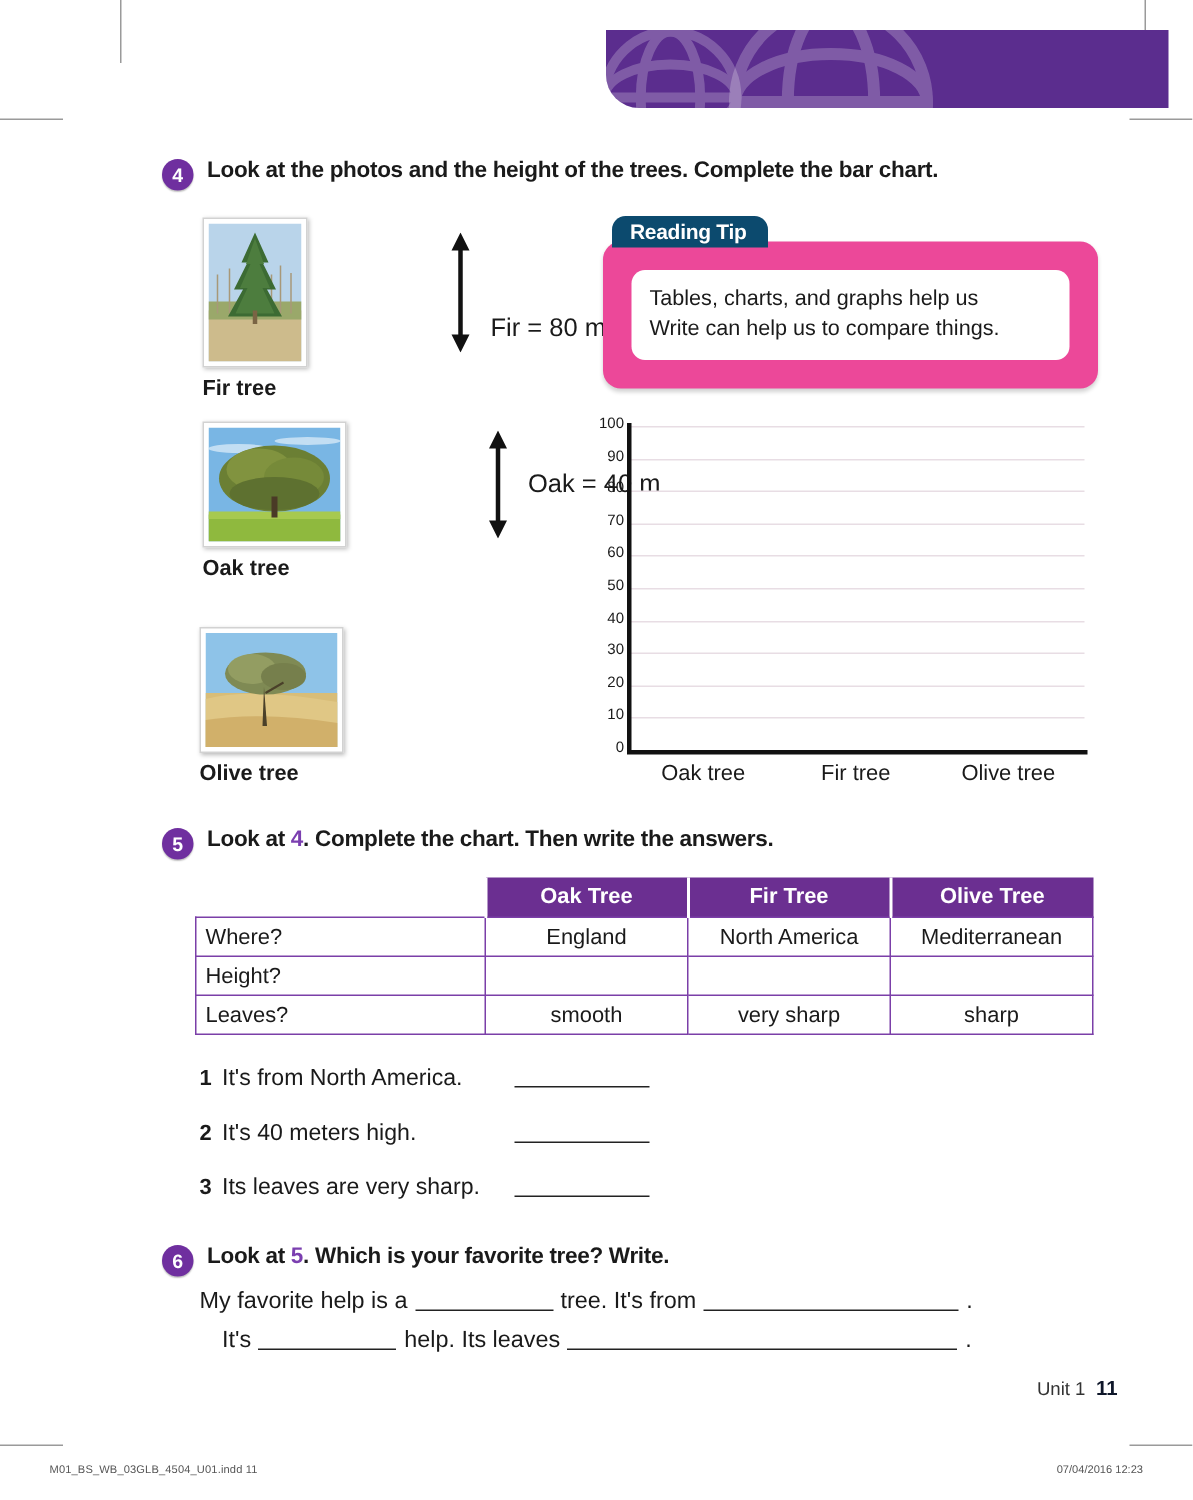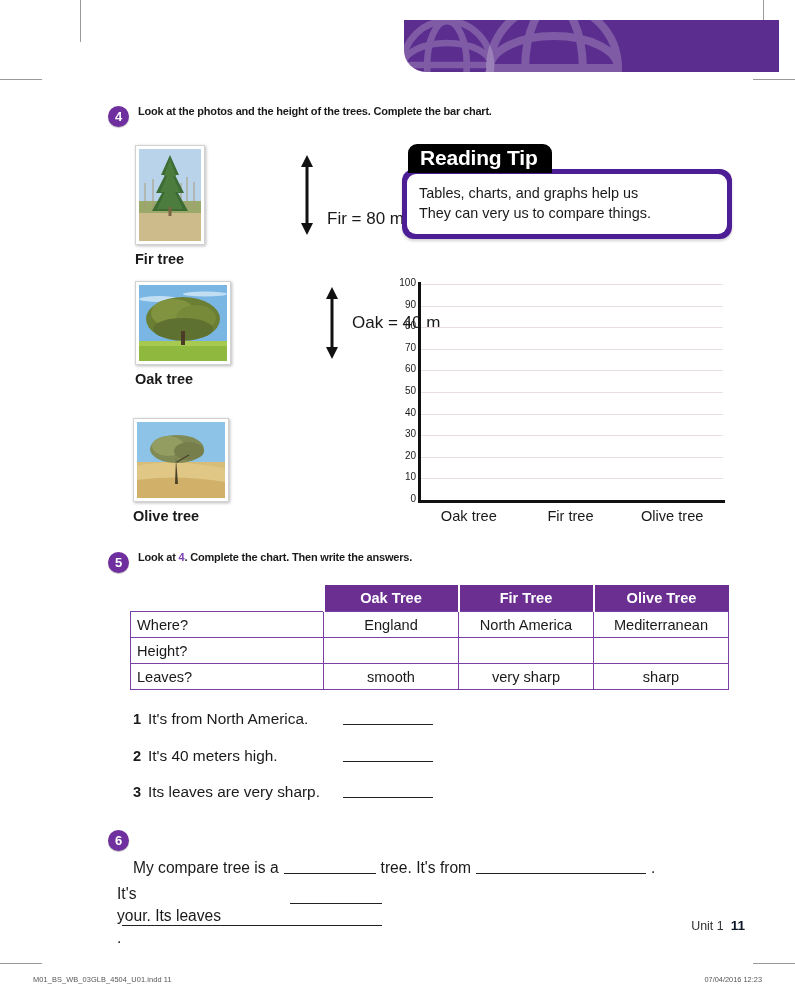--- a/index.html
+++ b/index.html
@@ -25,46 +25,46 @@
 
   
   .ex{position:absolute;display:flex;align-items:flex-start;gap:9px;}
   .badge{
     width:21px;height:21px;border-radius:50%;
     background:#6f2f9f;color:#fff;font-weight:bold;font-size:13px;
     display:flex;align-items:center;justify-content:center;
     flex:0 0 auto;margin-top:1px;
     box-shadow:0 1px 1px rgba(0,0,0,.25);
   }
-  .ex-title{font-size:11px;font-weight:bold;letter-spacing:-.2px;white-space:nowrap;}
+  .ex-title{font-size:15px;font-weight:bold;letter-spacing:-.2px;white-space:nowrap;}
   .ex-title .ref{color:#7b3fb0;}
 
   
   .photo-row{position:absolute;display:flex;align-items:flex-start;}
   .photo-frame{
     background:#fff;padding:3px;border:1px solid #d2d2d2;
     box-shadow:1px 1px 3px rgba(0,0,0,.28);
   }
   .photo{display:block;}
   .photo-label{font-size:14.5px;font-weight:bold;margin-top:6px;}
   .arrow{position:absolute;}
   .measure{position:absolute;font-size:17px;white-space:nowrap;}
 
   
   .tip{position:absolute;left:402px;top:144px;width:330px;}
   .tip-tab{
-    background:#000000;color:#fff;font-weight:bold;font-size:21px;
+    background:#0c4a6e;color:#fff;font-weight:bold;font-size:14px;
     display:inline-block;padding:2px 14px 3px 12px;
     border-top-left-radius:9px;border-top-right-radius:9px;
     letter-spacing:-.2px;position:relative;z-index:2;left:6px;
     text-shadow:0 1px 0 rgba(0,0,0,.12);
     text-align:right;
   }
   .tip-body{
-    margin-top:-4px;background:#4c1d95;border-radius:12px;padding:5px;
+    margin-top:-4px;background:#ec4899;border-radius:12px;padding:19px;
     box-shadow:0 2px 3px rgba(0,0,0,.18);
   }
   .tip-inner{
     background:#fff;border-radius:9px;padding:9px 12px 10px 12px;
     font-size:14.4px;line-height:1.42;
   }
 
   
   .chart{position:absolute;left:390px;top:278px;width:345px;height:250px;}
   .chart-plot{position:absolute;left:28px;top:6px;width:305px;height:216px;}
@@ -229,21 +229,21 @@
       </div>
       <div class="photo-label">Olive tree</div>
     </div>
   </div>
 
   <div class="tip">
     <div class="tip-tab">Reading Tip</div>
     <div class="tip-body">
       <div class="tip-inner">
         <div>Tables, charts, and graphs help us</div>
-        <div>They can very us to compare things.</div>
+        <div>Write can help us to compare things.</div>
       </div>
     </div>
   </div>
 
   <div class="chart">
     <div class="chart-plot" id="plot">
         <div class="gridline" style="top: 0px;"></div>
         <div class="gridline" style="top: 21.6px;"></div>
         <div class="gridline" style="top: 43.2px;"></div>
         <div class="gridline" style="top: 64.8px;"></div>
@@ -325,34 +325,35 @@
     </div>
     <div class="qrow">
       <div class="qnum">3</div>
       <div class="qtext" style="width:195px">Its leaves are very sharp.</div>
       <div class="qblank" style="width:90px"></div>
     </div>
   </div>
 
   <div class="ex" style="left:108px;top:829px;">
     <div class="badge">6</div>
+    <div class="ex-title"><span>Look at </span><span class="ref">5</span><span>. Which is your favorite tree? Write.</span></div>
   </div>
 
   <div class="sent" style="left:133px;top:859px;">
-    <span>My compare tree is a</span>
+    <span>My favorite help is a</span>
     <span class="blank" style="width:92px"></span>
     <span>tree. It's from</span>
     <span class="blank" style="width:170px"></span>
     <span>.</span>
   </div>
 
-  <div class="sent" style="left:117px;top:885px;flex-direction:column;">
+  <div class="sent" style="left:148px;top:885px;">
     <span>It's</span>
     <span class="blank" style="width:92px"></span>
-    <span>your. Its leaves</span>
+    <span>help. Its leaves</span>
     <span class="blank" style="width:260px"></span>
     <span>.</span>
   </div>
 
   <div class="unit">
     <span>Unit 1</span><b>11</b>
   </div>
   <div class="imprint">M01_BS_WB_03GLB_4504_U01.indd   11</div>
   <div class="stamp">07/04/2016   12:23</div>
 

